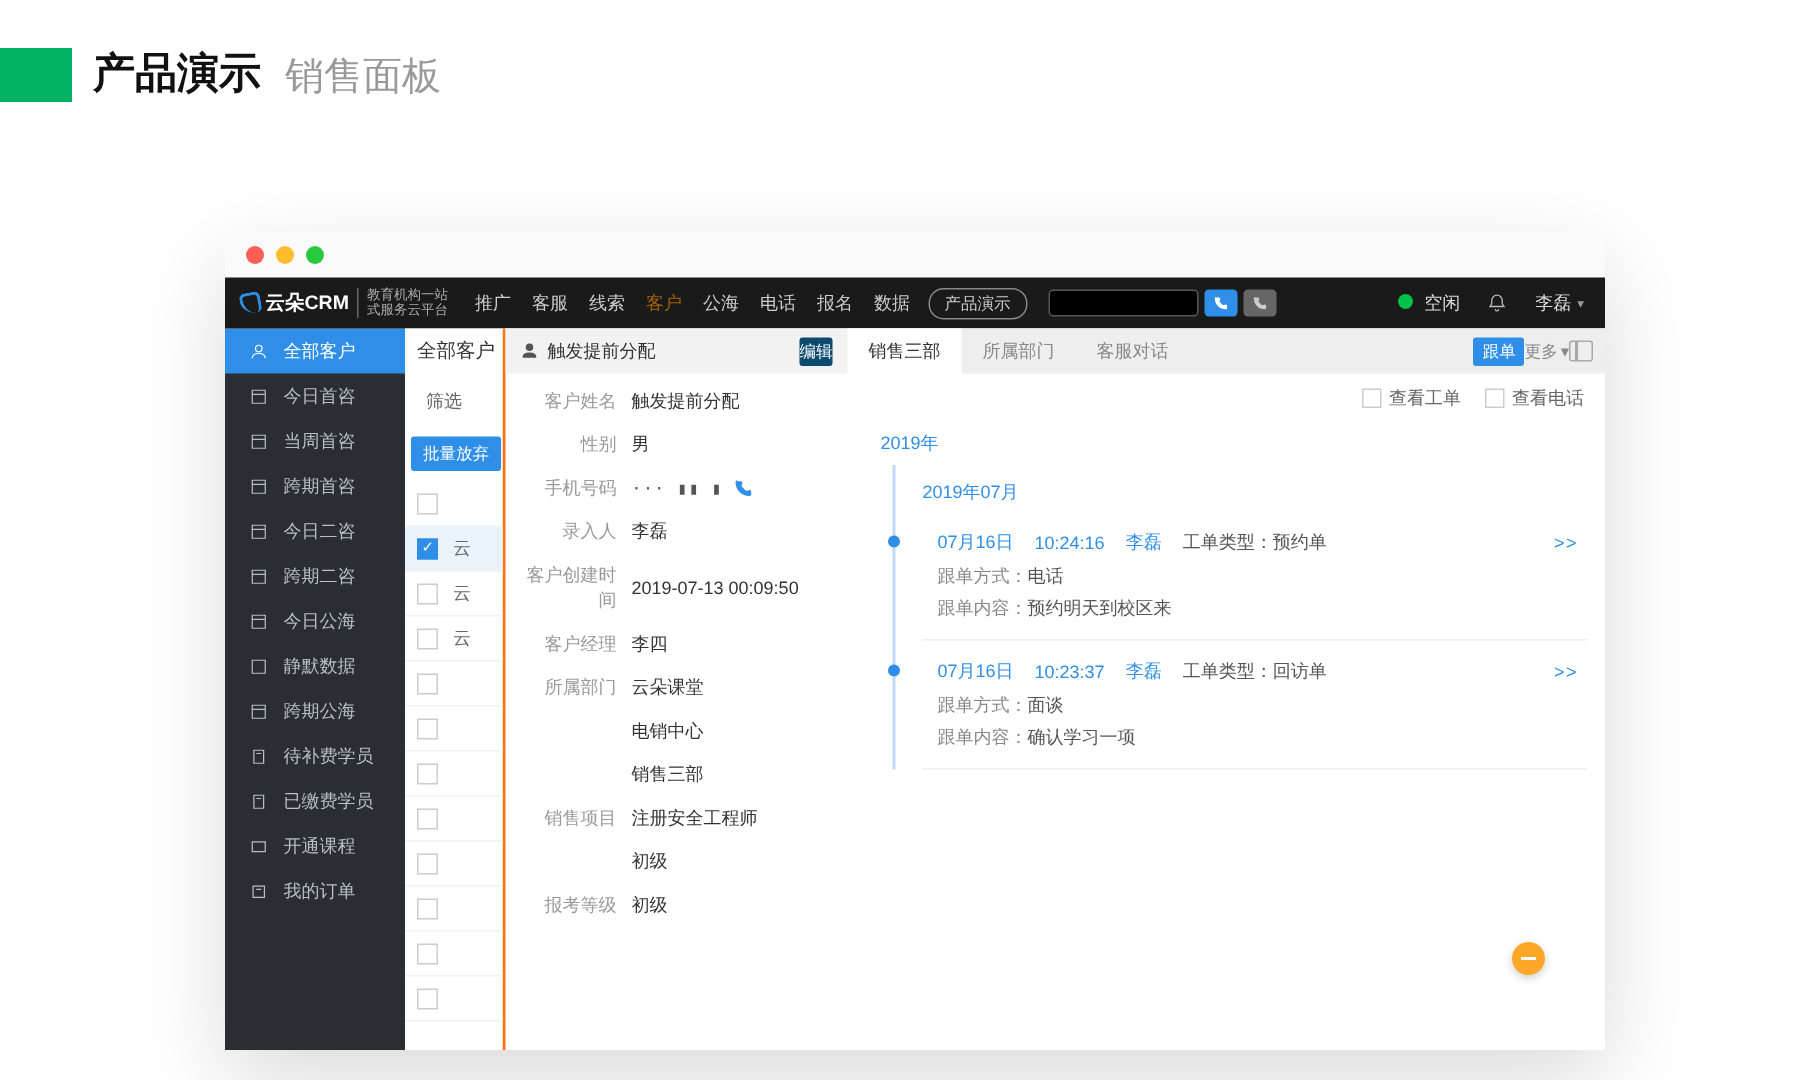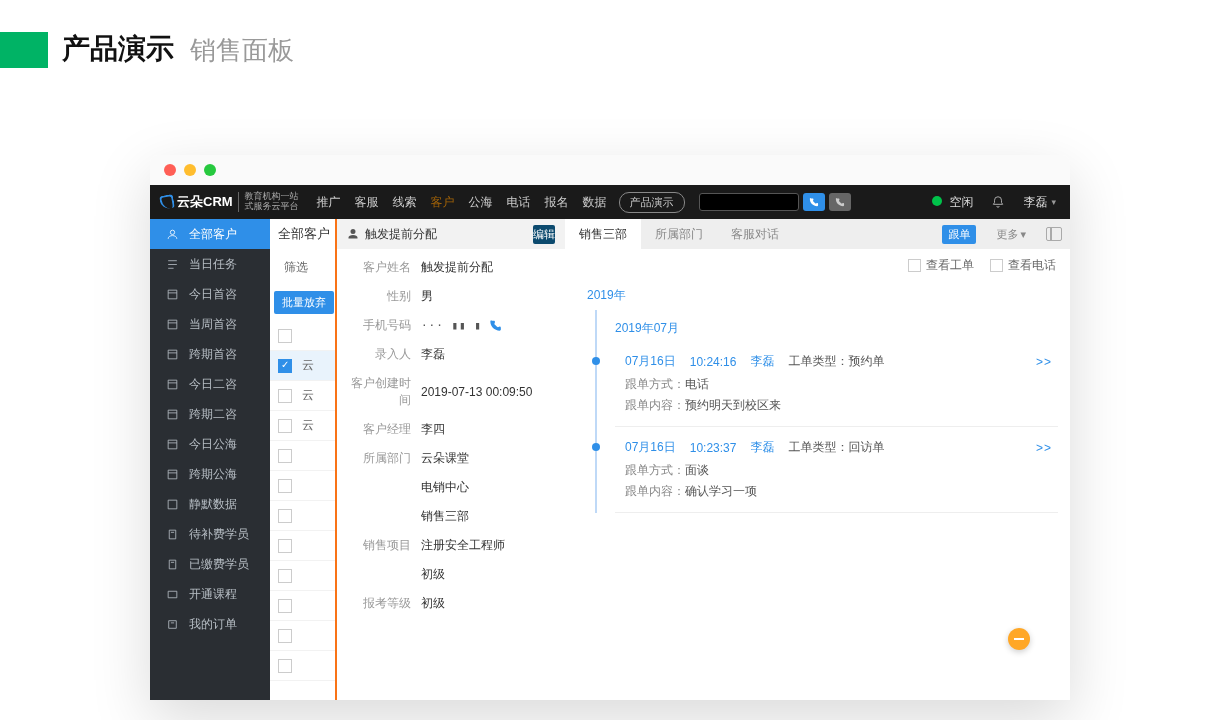--- a/index.html
+++ b/index.html
@@ -300,21 +300,21 @@
       font-size: 12px;
     }
     .rtab.active {
       background: #fff;
       color: #333;
     }
     .rtab-tools {
       margin-left: auto;
       display: flex;
       align-items: center;
-      gap: 20px;
+      gap: 0;
       padding-right: 8px;
     }
     .tag-btn {
       background: #2f8fe8;
       color: #fff;
       padding: 2px 6px;
       border-radius: 2px;
       font-size: 11px;
       cursor: pointer;
     }
@@ -495,26 +495,20 @@
 
     <div class="sidebar" id="sidebar">
         <div class="sidebar-item active">
           <svg class="side-ico" viewBox="0 0 24 24">
             <path d="M12 12a4 4 0 1 0 0-8 4 4 0 0 0 0 8zm-8 8c0-4 4-6 8-6s8 2 8 6"></path>
           </svg>
           <span>全部客户</span>
         </div>
         <div class="sidebar-item">
           <svg class="side-ico" viewBox="0 0 24 24">
-            <path d="M4 5h16M4 12h16M4 19h10"></path>
-          </svg>
-          <span>当日任务</span>
-        </div>
-        <div class="sidebar-item">
-          <svg class="side-ico" viewBox="0 0 24 24">
             <path d="M4 4h16v16H4z M4 9h16"></path>
           </svg>
           <span>今日首咨</span>
         </div>
         <div class="sidebar-item">
           <svg class="side-ico" viewBox="0 0 24 24">
             <path d="M4 4h16v16H4z M4 9h16"></path>
           </svg>
           <span>当周首咨</span>
         </div>
@@ -537,29 +531,29 @@
           <span>跨期二咨</span>
         </div>
         <div class="sidebar-item">
           <svg class="side-ico" viewBox="0 0 24 24">
             <path d="M4 4h16v16H4z M4 9h16"></path>
           </svg>
           <span>今日公海</span>
         </div>
         <div class="sidebar-item">
           <svg class="side-ico" viewBox="0 0 24 24">
+            <path d="M4 4h16v16H4z"></path>
+          </svg>
+          <span>静默数据</span>
+        </div>
+        <div class="sidebar-item">
+          <svg class="side-ico" viewBox="0 0 24 24">
             <path d="M4 4h16v16H4z M4 9h16"></path>
           </svg>
           <span>跨期公海</span>
-        </div>
-        <div class="sidebar-item">
-          <svg class="side-ico" viewBox="0 0 24 24">
-            <path d="M4 4h16v16H4z"></path>
-          </svg>
-          <span>静默数据</span>
         </div>
         <div class="sidebar-item">
           <svg class="side-ico" viewBox="0 0 24 24">
             <path d="M6 4h12v16H6z M9 8h6"></path>
           </svg>
           <span>待补费学员</span>
         </div>
         <div class="sidebar-item">
           <svg class="side-ico" viewBox="0 0 24 24">
             <path d="M6 4h12v16H6z M9 8h6"></path>

